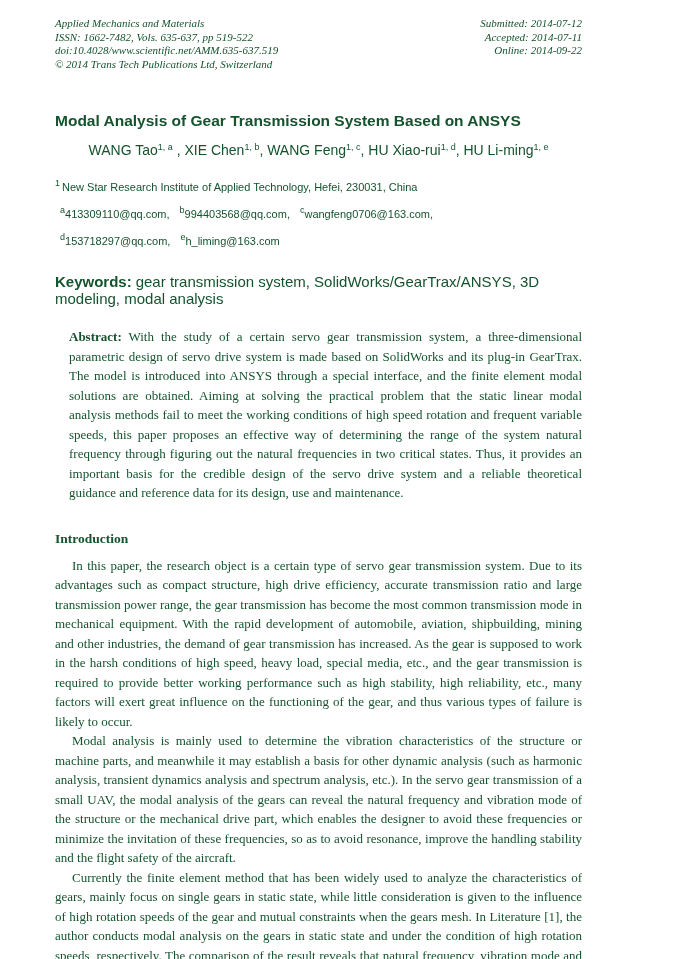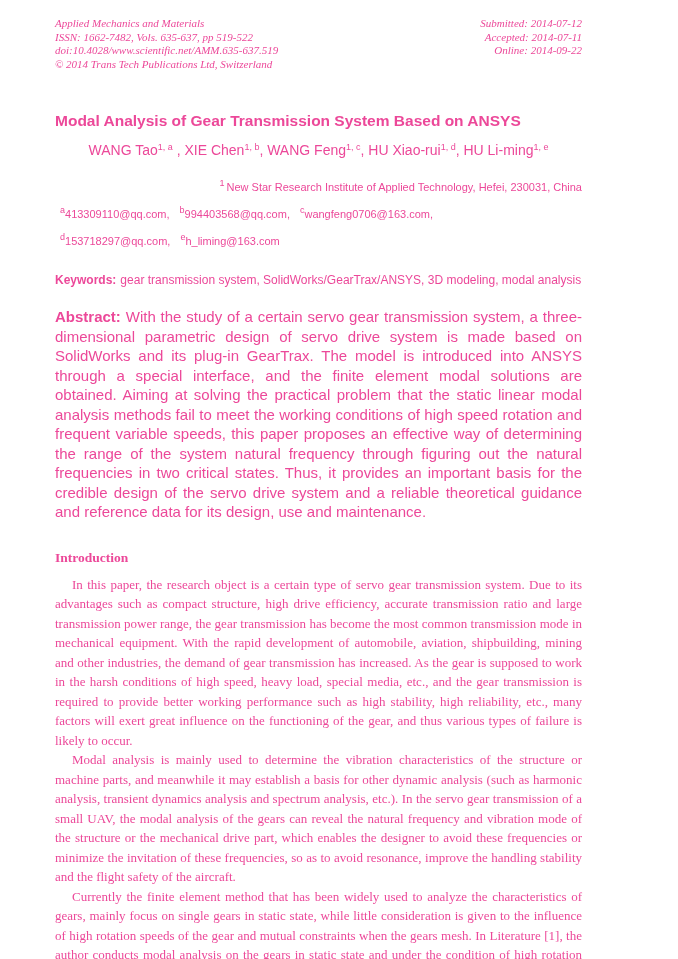--- a/index.html
+++ b/index.html
@@ -1,21 +1,21 @@
 <!DOCTYPE html>
 <html><head>
 <meta charset="utf-8">
 <style>
   html, body { margin: 0; padding: 0; background: #ffffff; }
   .page {
     position: relative;
     width: 638px;
     height: 959px;
     background: #ffffff;
-    color: #ec4899;
+    color: #14532d;
     box-sizing: border-box;
     padding: 17px 56px 0 55px;
     overflow: hidden;
   }
   
   .doc-header {
     display: flex;
     justify-content: space-between;
     font-family: "Liberation Serif", "DejaVu Serif", serif;
     font-style: italic;
@@ -39,44 +39,44 @@
   }
   sup {
     font-size: 9px;
     line-height: 0;
     vertical-align: 5px;
     white-space: pre;
   }
   .sep { white-space: pre; }
   .affiliation {
     margin-top: 23px;
-    text-align: right;
+    text-align: left;
     font-family: "Liberation Sans", "DejaVu Sans", sans-serif;
     font-size: 11px;
   }
   .affiliation .aff-text { margin-left: 2px; }
   .emails {
     margin-top: 15px;
     text-align: left;
     font-family: "Liberation Sans", "DejaVu Sans", sans-serif;
     font-size: 11px;
   }
   .email-item { margin: 0 5px; }
   
   .keywords {
     margin-top: 26px;
     font-family: "Liberation Sans", "DejaVu Sans", sans-serif;
-    font-size: 12px;
+    font-size: 15px;
   }
   .kw-label { font-weight: bold; margin-right: 4px; }
   
   .abstract {
-    margin: 20px 0 0 0;
-    font-family: Liberation Sans, sans-serif;
-    font-size: 15px;
+    margin: 20px 0 0 14px;
+    font-family: Liberation Serif, serif;
+    font-size: 13px;
     line-height: 19.5px;
     text-align: justify;
   }
   .abs-label { font-weight: bold; }
   .section-heading {
     margin: 28px 0 9px 0;
     font-family: "Liberation Serif", "DejaVu Serif", serif;
     font-size: 13.5px;
     font-weight: bold;
   }

